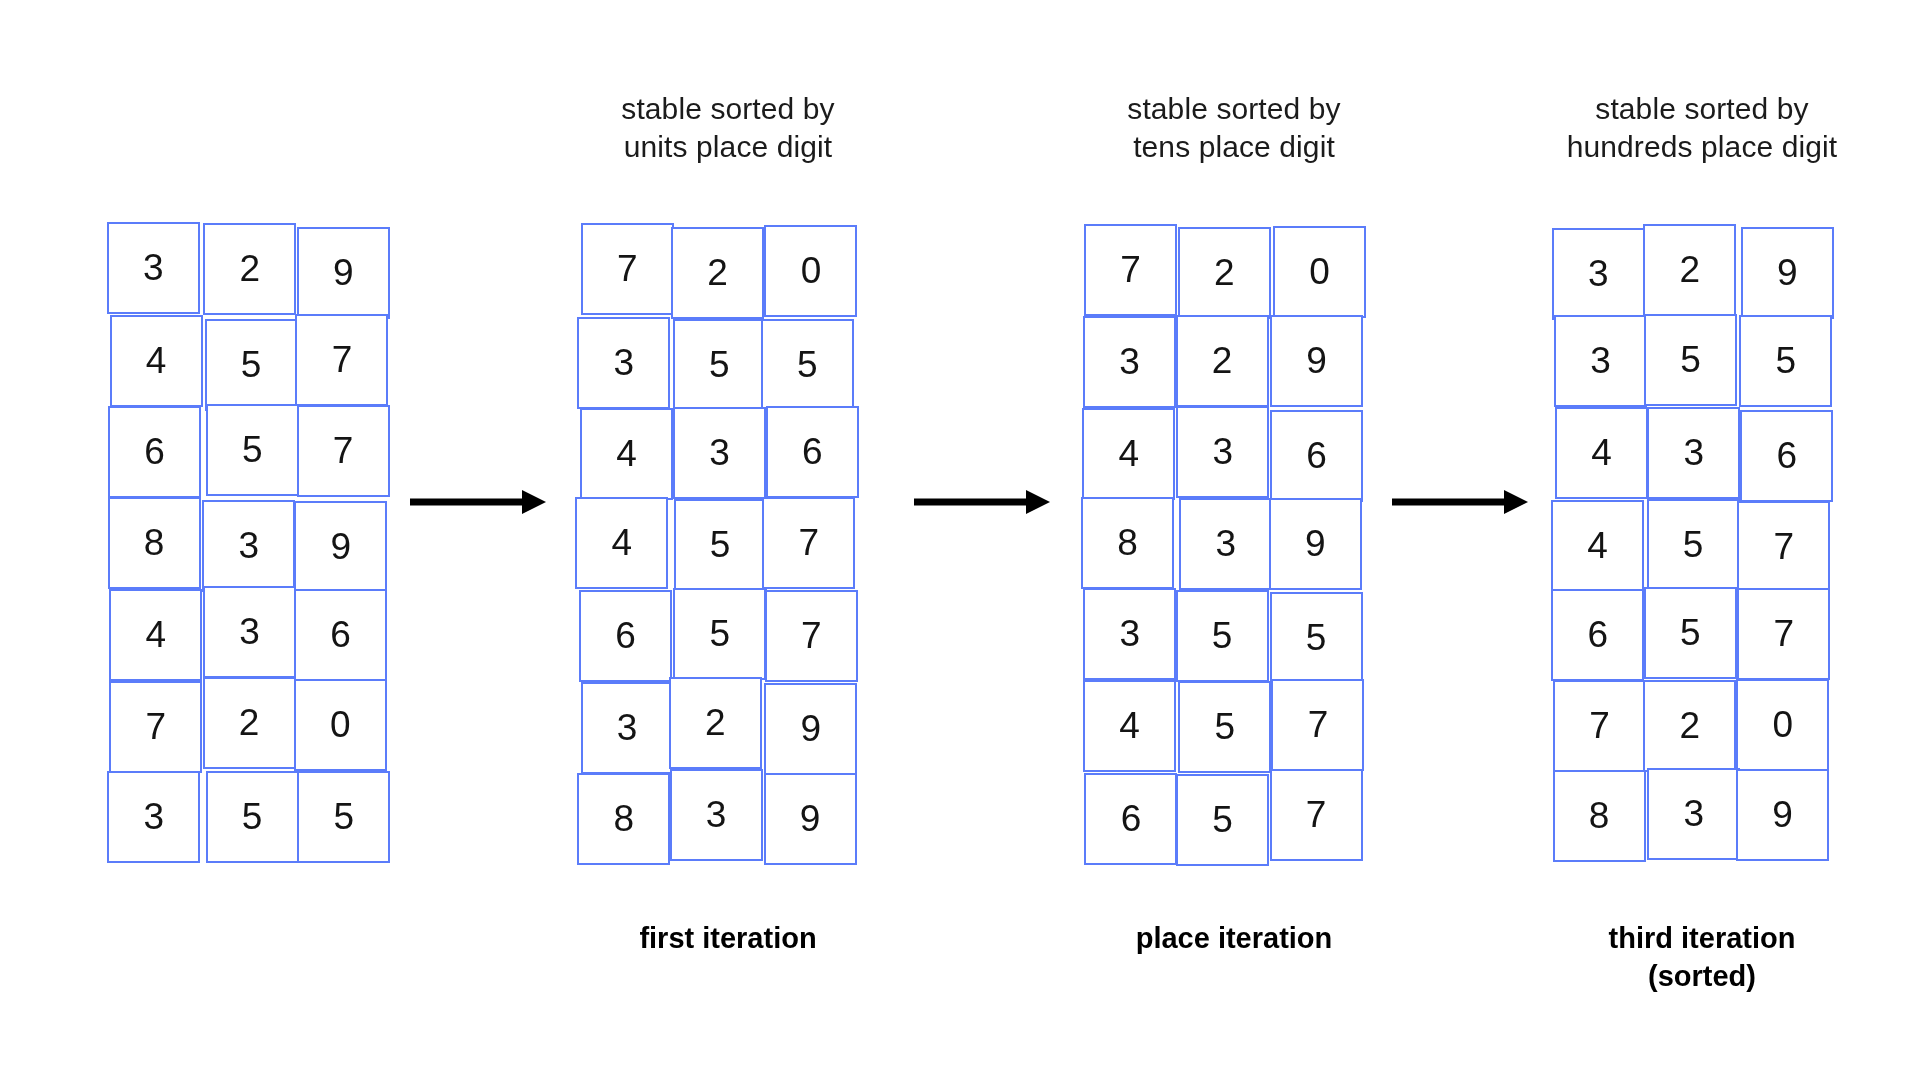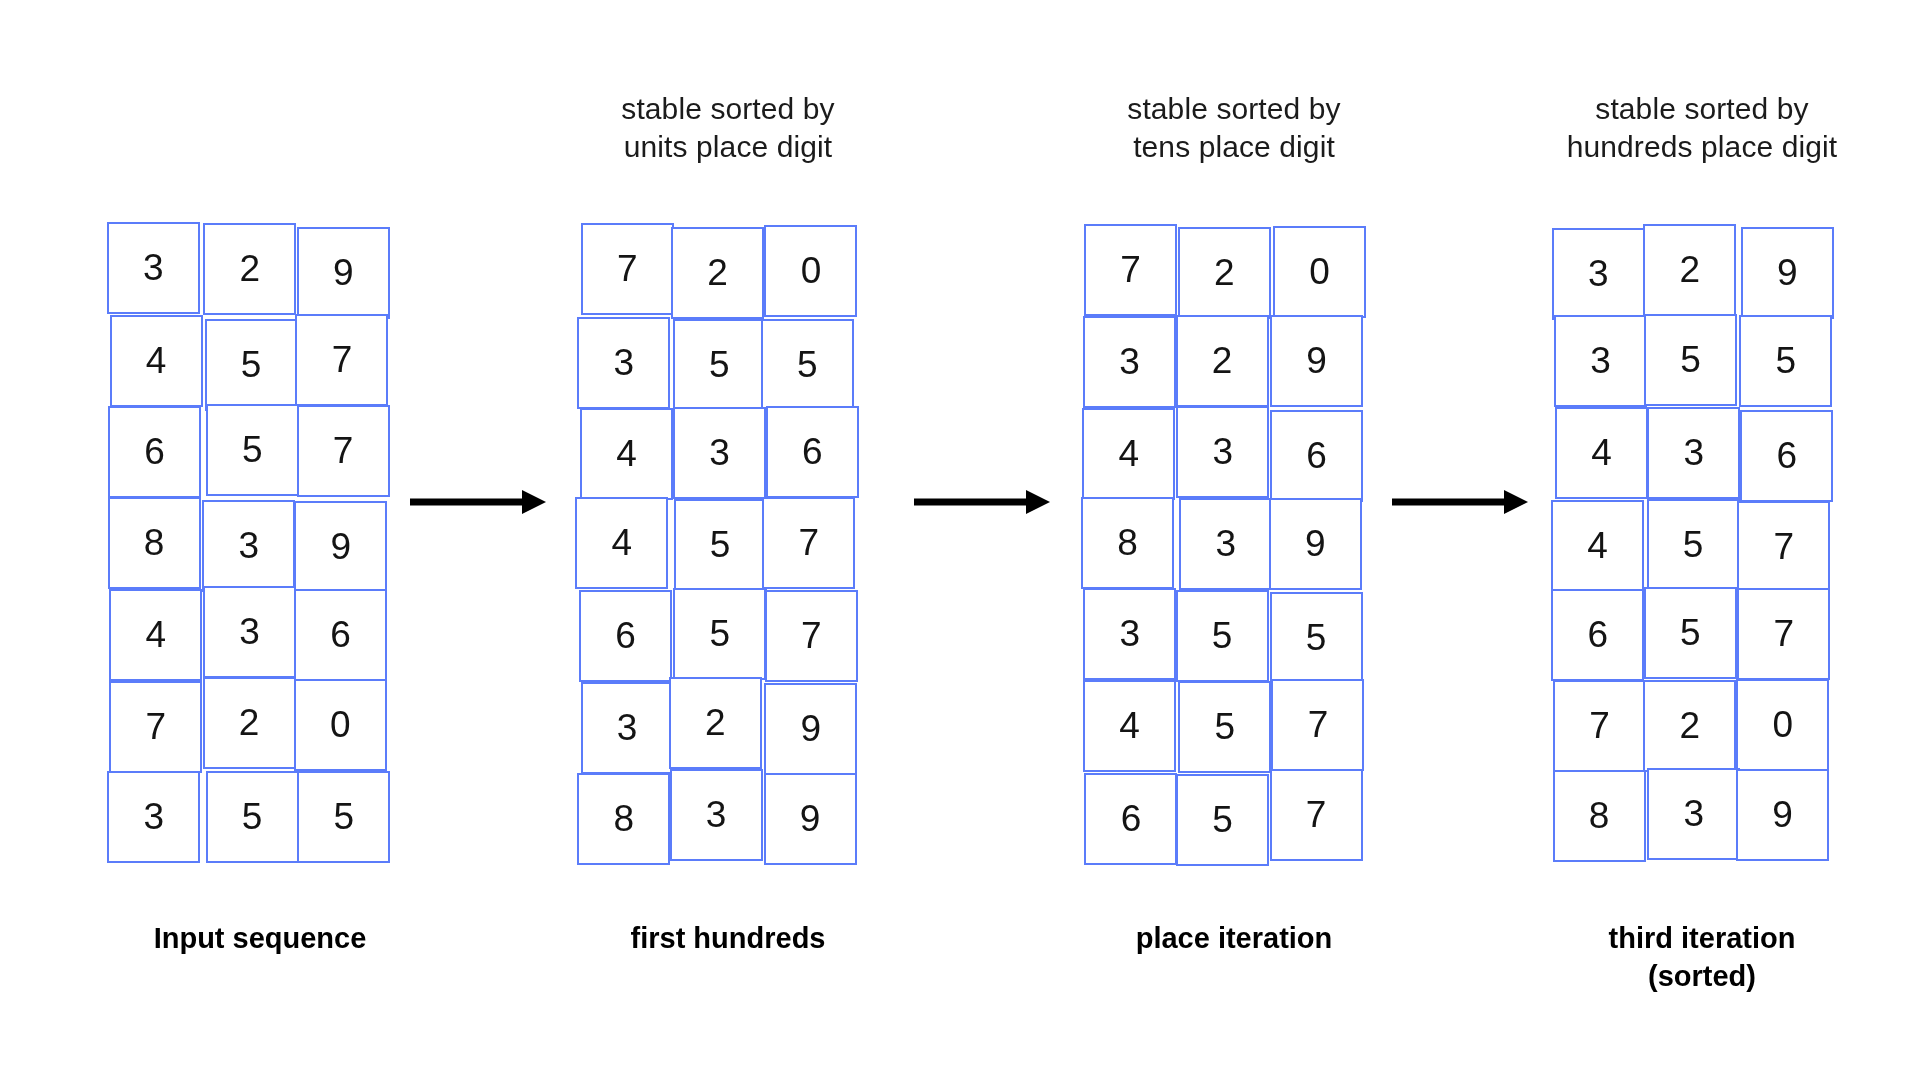--- a/index.html
+++ b/index.html
@@ -115,21 +115,20 @@
         <div class="cell" style="left: -0.72px; top: 363.79px;">4</div>
         <div class="cell" style="left: 93.05px; top: 361.48px;">3</div>
         <div class="cell" style="left: 184.02px; top: 363.57px;">6</div>
         <div class="cell" style="left: -0.79px; top: 456.42px;">7</div>
         <div class="cell" style="left: 92.64px; top: 452.32px;">2</div>
         <div class="cell" style="left: 183.71px; top: 453.92px;">0</div>
         <div class="cell" style="left: -2.69px; top: 545.99px;">3</div>
         <div class="cell" style="left: 95.52px; top: 545.78px;">5</div>
         <div class="cell" style="left: 187.39px; top: 545.72px;">5</div>
       </div>
-      <div class="group-caption">Input sequence</div>
     </div>
     <div class="group" style="left: 578px;">
       <div class="group-header">stable sorted by
 units place digit</div>
       <div class="grid">
         <div class="cell" style="left: 2.77px; top: -1.84px;">7</div>
         <div class="cell" style="left: 92.98px; top: 2.33px;">2</div>
         <div class="cell" style="left: 186.46px; top: -0.02px;">0</div>
         <div class="cell" style="left: -0.63px; top: 92.08px;">3</div>
         <div class="cell" style="left: 94.68px; top: 93.83px;">5</div>
@@ -143,21 +142,21 @@
         <div class="cell" style="left: 1.11px; top: 365.42px;">6</div>
         <div class="cell" style="left: 95.32px; top: 362.8px;">5</div>
         <div class="cell" style="left: 186.85px; top: 365.37px;">7</div>
         <div class="cell" style="left: 2.6px; top: 457.47px;">3</div>
         <div class="cell" style="left: 90.68px; top: 452.48px;">2</div>
         <div class="cell" style="left: 186.41px; top: 457.82px;">9</div>
         <div class="cell" style="left: -0.82px; top: 548.02px;">8</div>
         <div class="cell" style="left: 91.53px; top: 544.24px;">3</div>
         <div class="cell" style="left: 185.51px; top: 547.58px;">9</div>
       </div>
-      <div class="group-caption">first hundreds</div>
+      <div class="group-caption">first iteration</div>
     </div>
     <div class="group" style="left: 1084px;">
       <div class="group-header">stable sorted by
 tens place digit</div>
       <div class="grid">
         <div class="cell" style="left: 0.14px; top: -1.04px;">7</div>
         <div class="cell" style="left: 93.9px; top: 1.9px;">2</div>
         <div class="cell" style="left: 189.02px; top: 0.55px;">0</div>
         <div class="cell" style="left: -0.88px; top: 91.34px;">3</div>
         <div class="cell" style="left: 91.65px; top: 90.37px;">2</div>

